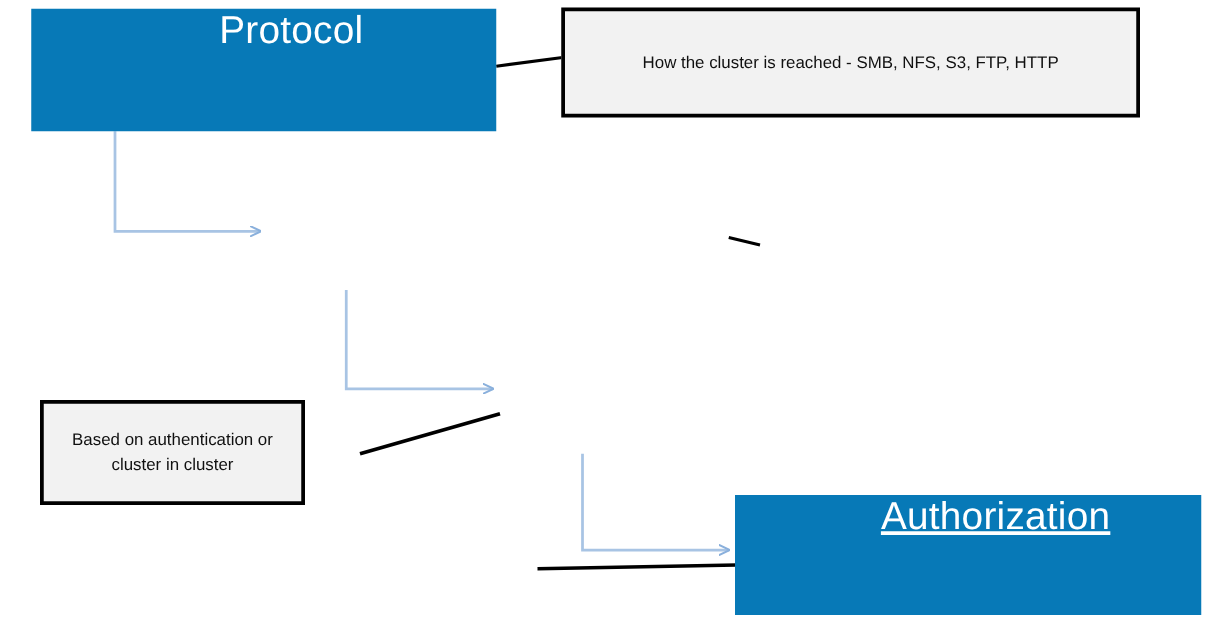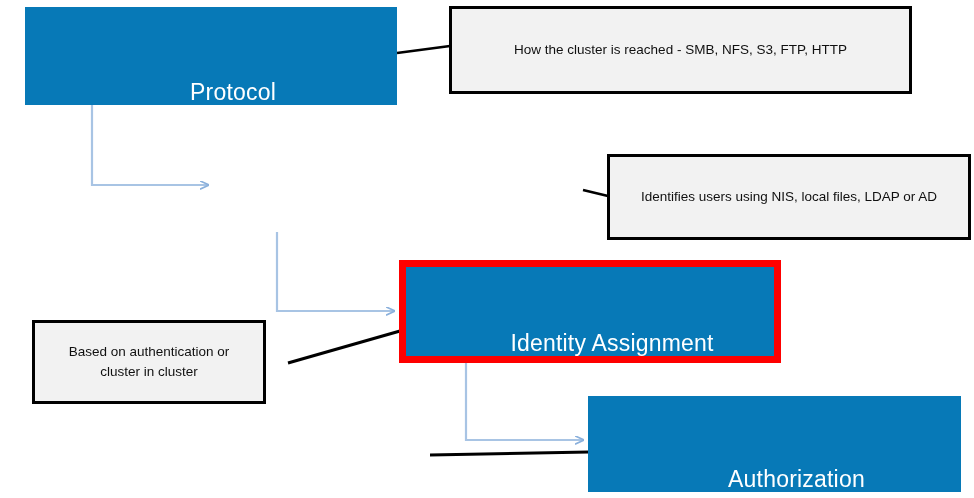--- a/index.html
+++ b/index.html
@@ -24,24 +24,24 @@
     top: 0;
     width: 974px;
     height: 498px;
     pointer-events: none;
   }
   .stage-box {
     position: absolute;
     background: #0779b7;
     color: #ffffff;
     display: flex;
-    align-items: flex-end;
+    align-items: flex-start;
     justify-content: center;
     box-sizing: border-box;
-    font-size: 23px;
+    font-size: 31px;
     font-weight: 400;
     letter-spacing: 0.2px;
     line-height: 1.1;
     text-align: center;
     white-space: nowrap;
     padding-left: 44px;
   }
   .stage-box.highlighted {
     border: 7px solid #fe0000;
     background: #0779b7;
@@ -61,25 +61,25 @@
     padding: 18px 10px;
   }
   .note-box.note-centered-multi {
     line-height: 1.5;
   }
 
   
   #box-protocol        { left: 25px;  top: 7px;   width: 372px; height: 98px; }
   #box-authentication  { left: 213px; top: 138px; width: 370px; height: 94px; }
   #box-identity        { left: 399px; top: 260px; width: 382px; height: 103px; }
-  #box-authorization   { left: 588px; top: 396px; width: 373px; height: 96px; }
+  #box-authorization   { left: 588px; top: 396px; width: 373px; height: 96px; text-decoration: underline; }
 
   #note-protocol       { left: 449px; top: 6px;   width: 463px; height: 88px; }
   #note-authentication { left: 607px; top: 154px; width: 364px; height: 86px; }
-  #note-identity       { left: 32px;  top: 320px; width: 234px; height: 84px; }
+  #note-identity       { left: 32px;  top: 320px; width: 212px; height: 84px; }
   #note-authorization  { left: 14px;  top: 416px; width: 417px; height: 76px; }
 </style>
 </head>
 <body>
 
 <div id="diagram-canvas">
 
   <svg id="connector-layer" viewBox="0 0 974 498" width="974" height="498" xmlns="http://www.w3.org/2000/svg">
 
     <defs>
@@ -101,35 +101,29 @@
     <line x1="288" y1="363" x2="400" y2="331" stroke="#000000" stroke-width="3"></line>
 
     <line x1="430" y1="455" x2="589" y2="452" stroke="#000000" stroke-width="3"></line>
   </svg>
 
   <div class="stage-box" id="box-protocol">
     <span>Protocol</span>
   </div>
 
 
-  <div class="stage-box highlighted" id="box-identity">
-    <span>Identity Assignment</span>
-  </div>
 
   <div class="stage-box" id="box-authorization">
     <span>Authorization</span>
   </div>
 
   <div class="note-box" id="note-protocol">
     <span>How the cluster is reached - SMB, NFS, S3, FTP, HTTP</span>
   </div>
 
-  <div class="note-box" id="note-authentication">
-    <span>Identifies users using NIS, local files, LDAP or AD</span>
-  </div>
 
   <div class="note-box note-centered-multi" id="note-identity">
     <span>
       <span>Based on authentication or</span><br>
       <span>cluster in cluster</span>
     </span>
   </div>
 
 
 </div>

